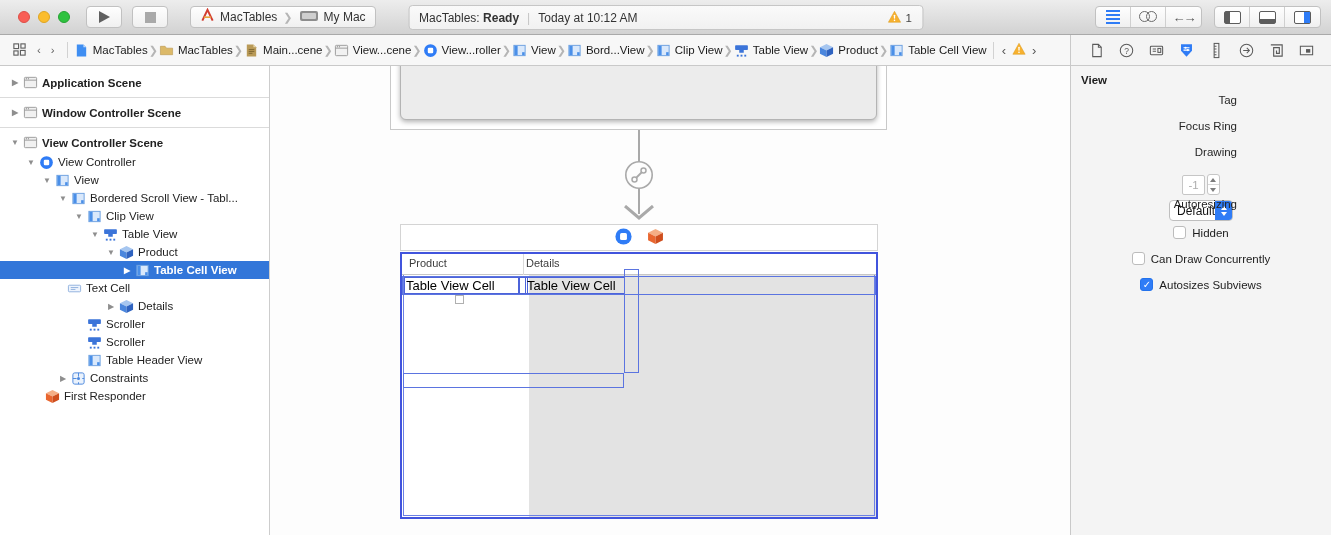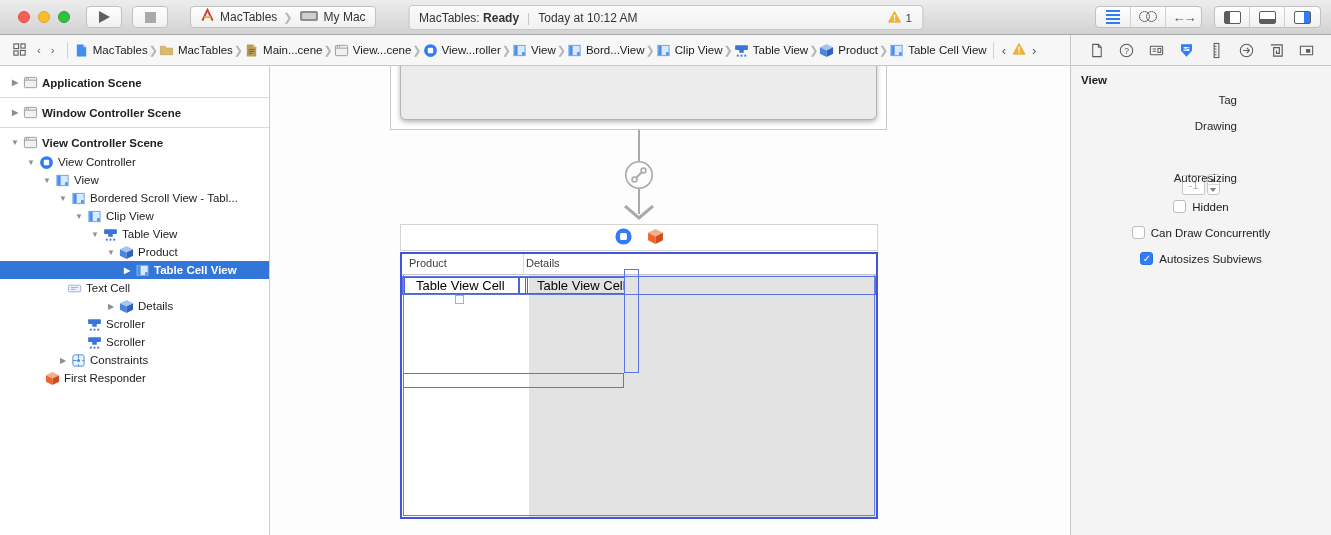--- a/index.html
+++ b/index.html
@@ -76,21 +76,21 @@
   .dock { position:absolute; left:130px; top:158px; width:478px; height:27px; background:#fff; border:1px solid #d4d4d4; display:flex; align-items:center; justify-content:center; gap:14px; }
   .dock svg { display:block; }
   .ibview { position:absolute; left:130px; top:186px; width:478px; height:267px; border:2px solid #4154dd; background:#fff; }
   .ibview .tbl-outline { position:absolute; inset:1px; border:1px solid #6c80e4; pointer-events:none; }
   .ibview .graypane { position:absolute; left:127px; top:21px; right:0; bottom:0; background:#e3e3e3; }
   .ibview .hdr { position:absolute; left:0; top:0; right:0; height:21px; border-bottom:1px solid #c6c6c6; background:#fff; }
   .ibview .hdr .col1 { position:absolute; left:7px; top:3px; font-size:11px; color:#3c3c3c; }
   .ibview .hdr .col2 { position:absolute; left:124px; top:3px; font-size:11px; color:#3c3c3c; }
   .ibview .hdr .coldiv { position:absolute; left:121px; top:0; width:1px; height:21px; background:#dadada; }
   .ibview .rowsel { position:absolute; left:0; right:0; top:22px; height:19px; border:1px solid #5b74e0; }
-  .ibview .cell { position:absolute; top:23px; height:17px; border:1px solid #4c63d9; font-size:13px; color:#000; line-height:15px; padding-left:11px; white-space:nowrap; overflow:hidden; }
+  .ibview .cell { position:absolute; top:23px; height:17px; border:1px solid #4c63d9; font-size:13px; color:#000; line-height:15px; padding-left:1px; white-space:nowrap; overflow:hidden; }
   .ibview .cell1 { left:2px; width:115px; background:#fff; }
   .ibview .gapbox { position:absolute; left:117px; top:23px; width:9px; height:17px; border:1px solid #4c63d9; background:#fff; }
   .ibview .cell2 { left:123px; width:100px; background:transparent; }
   .ibview .vscroller { position:absolute; left:222px; top:15px; width:15px; height:104px; border:1px solid #5b74e0; }
   .ibview .hscroller { position:absolute; left:1px; top:119px; width:221px; height:15px; border:1px solid #5b74e0; }
   .ibview .handle { position:absolute; left:53px; top:41px; width:9px; height:9px; border:1px solid #b0b0b0; background:#fff; }
 
   
   .inspector { flex:0 0 261px; border-left:1px solid #c9c9c9; background:#f4f4f4; padding-top:6px; }
   .insp-title { font-weight:bold; font-size:11.5px; color:#1d1d1d; padding:2px 10px 8px 10px; }
@@ -584,20 +584,31 @@
           <span class="oic" style="display: inline-flex;">
             <svg viewBox="0 0 16 16" width="15" height="15">
               <path d="M2 2.5h12a.8.8 0 0 1 .8.8v3.4a.8.8 0 0 1-.8.8h-3.6v3h-4.8v-3H2a.8.8 0 0 1-.8-.8V3.3A.8.8 0 0 1 2 2.5z" fill="#3b74d9"></path>
               <rect x="3" y="12.5" width="2" height="2" fill="#3b74d9"></rect>
               <rect x="7" y="12.5" width="2" height="2" fill="#3b74d9"></rect>
               <rect x="11" y="12.5" width="2" height="2" fill="#3b74d9"></rect>
             </svg>
           </span>
           <span>Scroller</span>
         </div>
+        <div class="o-row" style="padding-left: 72px;">
+          <span class="disc"></span>
+          <span class="oic" style="display: inline-flex;">
+            <svg viewBox="0 0 16 16" width="15" height="15">
+              <rect x="2" y="2.5" width="12" height="11" fill="#d9e8fb" stroke="#6b9fe0"></rect>
+              <rect x="2.5" y="3" width="3.5" height="10" fill="#4a8fe8"></rect>
+              <rect x="10.8" y="9.8" width="2.7" height="3.2" fill="#4a8fe8"></rect>
+            </svg>
+          </span>
+          <span>Table Header View</span>
+        </div>
         <div class="o-row" style="padding-left: 56px;">
           <span class="disc">▶</span>
           <span class="oic" style="display: inline-flex;">
             <svg viewBox="0 0 16 16" width="15" height="15">
               <rect x="2" y="2" width="12" height="12" rx="2" fill="#eaf2fc" stroke="#4a86dd"></rect>
               <circle cx="8" cy="8" r="1.6" fill="#4a86dd"></circle>
               <path d="M8 2v4M8 12v2M2 8h4M12 8h2" stroke="#4a86dd"></path>
             </svg>
           </span>
           <span>Constraints</span>
@@ -675,20 +686,32 @@
               <i>
                 <span class="tri-up"></span>
               </i>
               <i>
                 <span class="tri-dn"></span>
               </i>
             </span>
         </span>
       </div>
       <div class="form-row">
+        <span class="f-label">Focus Ring</span>
+        <span class="f-ctrl">
+          <span class="popup">
+            <span class="pval">Default</span>
+            <span class="pcap">
+                <span class="tri-up"></span>
+                <span class="tri-dn"></span>
+              </span>
+          </span>
+        </span>
+      </div>
+      <div class="form-row">
         <span class="f-label">Drawing</span>
         <span class="f-ctrl">
           <span class="chk"></span>
           <span class="chk-label">Hidden</span>
         </span>
       </div>
       <div class="form-row">
         <span class="f-label"></span>
         <span class="f-ctrl">
           <span class="chk"></span>

